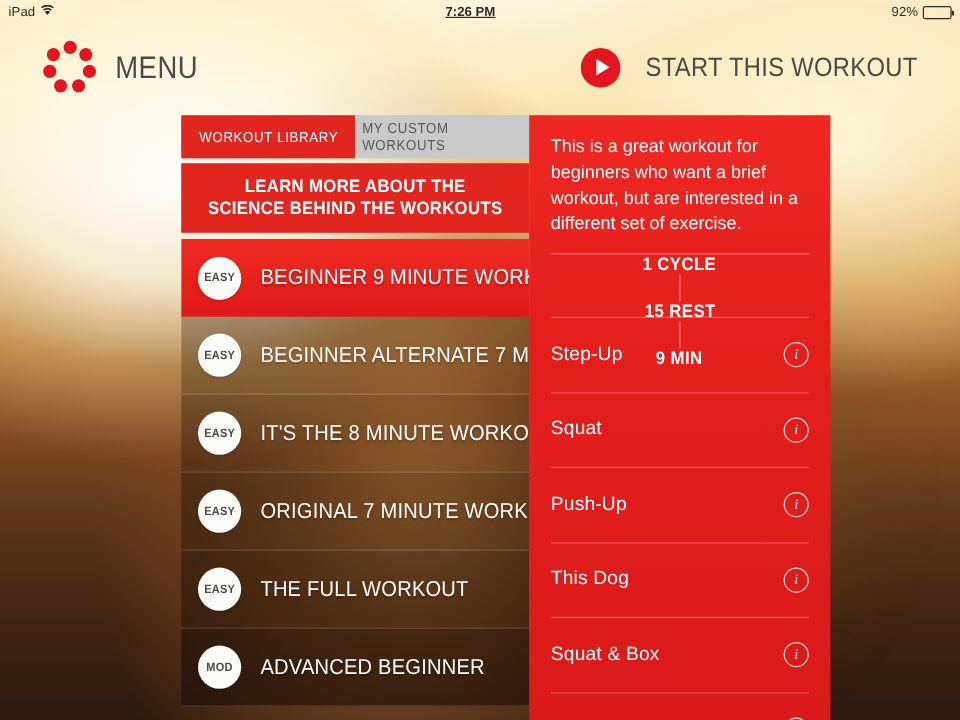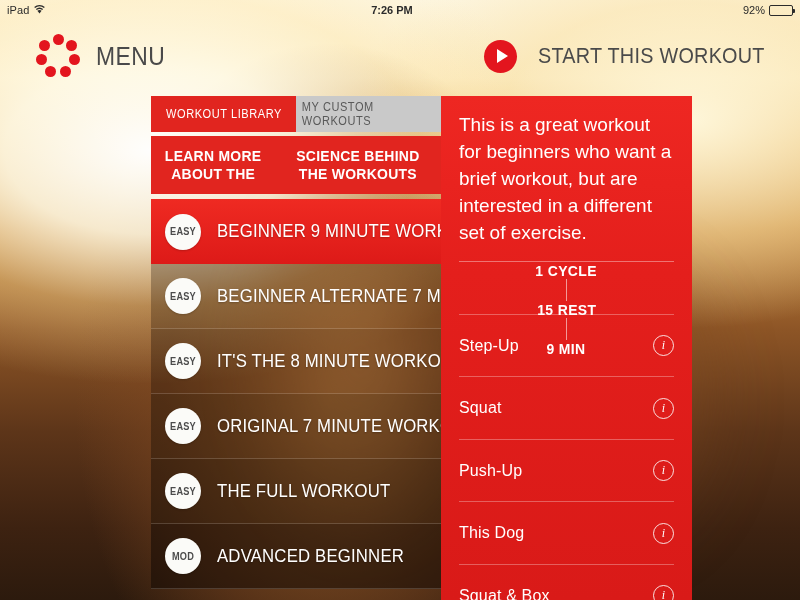--- a/index.html
+++ b/index.html
@@ -57,21 +57,21 @@
     font-size: 11px;
     color: #2b2b2b;
     z-index: 40;
   }
   .sb-left { display: flex; align-items: center; gap: 5px; }
   .sb-carrier { font-size: 11px; letter-spacing: 0.1px; text-align: right; }
   .wifi-icon { display: block; }
   .sb-center {
     position: absolute; left: 0; right: 16px; top: 0;
     height: 20px; display: flex; align-items: center; justify-content: center;
-    font-size: 11px; font-weight: bold;
+    font-size: 11px; font-weight: bold; text-decoration: underline;
   }
   .sb-right {
     margin-left: auto; display: flex; align-items: center; gap: 4px;
     font-size: 11px; position: relative; z-index: 2;
   }
   .battery {
     width: 24px; height: 11px;
     border: 1px solid #2b2b2b; border-radius: 2px;
     position: relative; padding: 1px;
   }
@@ -160,21 +160,21 @@
   }
   .tab span { transform: scaleX(0.92); display: inline-block; }
   .tab.active { background: #e1251f; color: #ffffff; }
   .tab.inactive { background: #c9c9c9; color: #595959; }
 
   
   .learn-banner {
     margin-top: 4px;
     background: #e1251f;
     height: 58px;
-    display: flex; flex-direction: row;
+    display: flex; flex-direction: column;
     align-items: center; justify-content: center;
     color: #fff;
     text-align: center;
     line-height: 1.22;
     font-size: 15px;
     font-weight: bold;
     letter-spacing: 0.3px;
     cursor: pointer;
   }
   .learn-banner span { transform: scaleX(0.93); display: inline-block; }
@@ -223,21 +223,21 @@
     white-space: nowrap;
     transform: scaleX(0.93);
     transform-origin: left center;
     text-shadow: 0 1px 2px rgba(0,0,0,0.25);
   }
 
   
   .desc {
     padding: 16px 18px 0 18px;
     color: #ffffff;
-    font-size: 19px;
+    font-size: 15px;
     line-height: 1.42;
   }
   .hr {
     height: 1px;
     background: rgba(255,255,255,0.38);
     margin: 14px 18px 0 18px;
   }
   .stats {
     display: flex; align-items: center;
     height: 52px;

